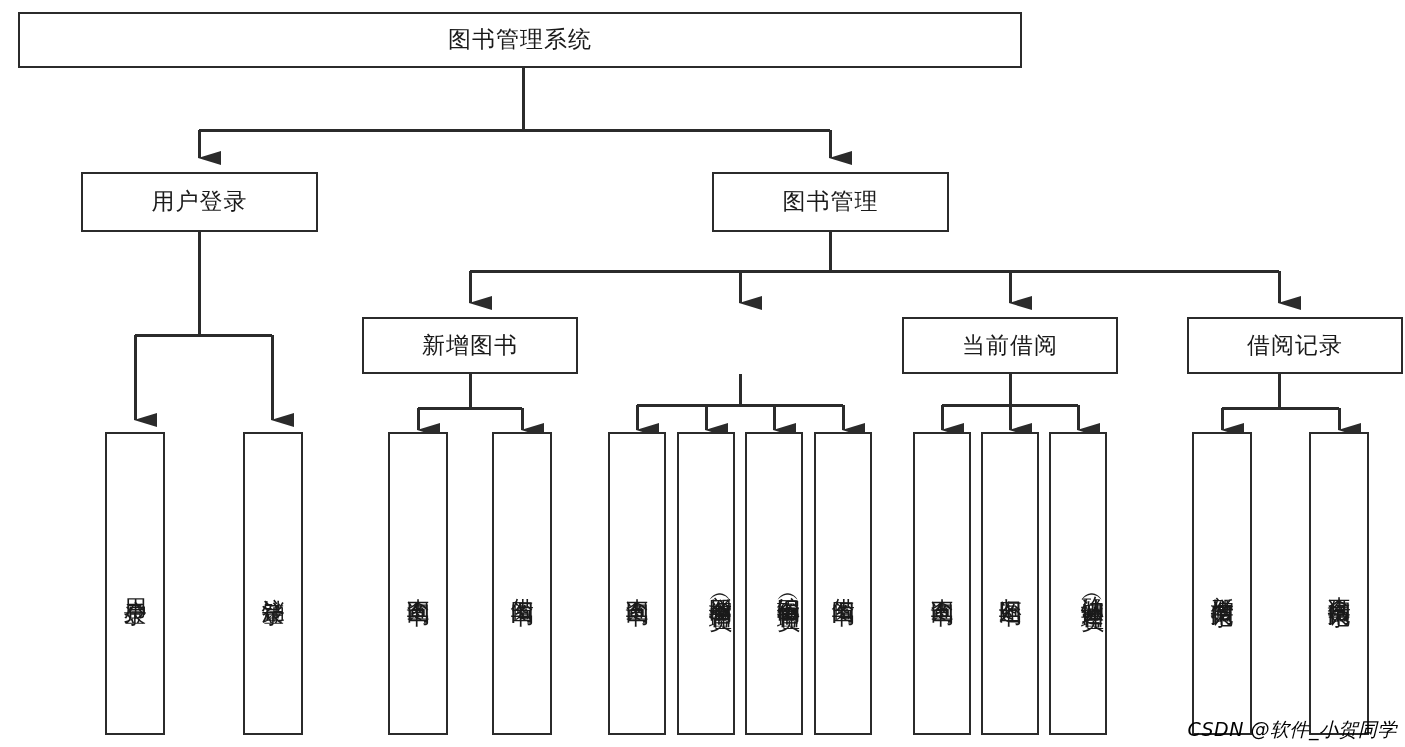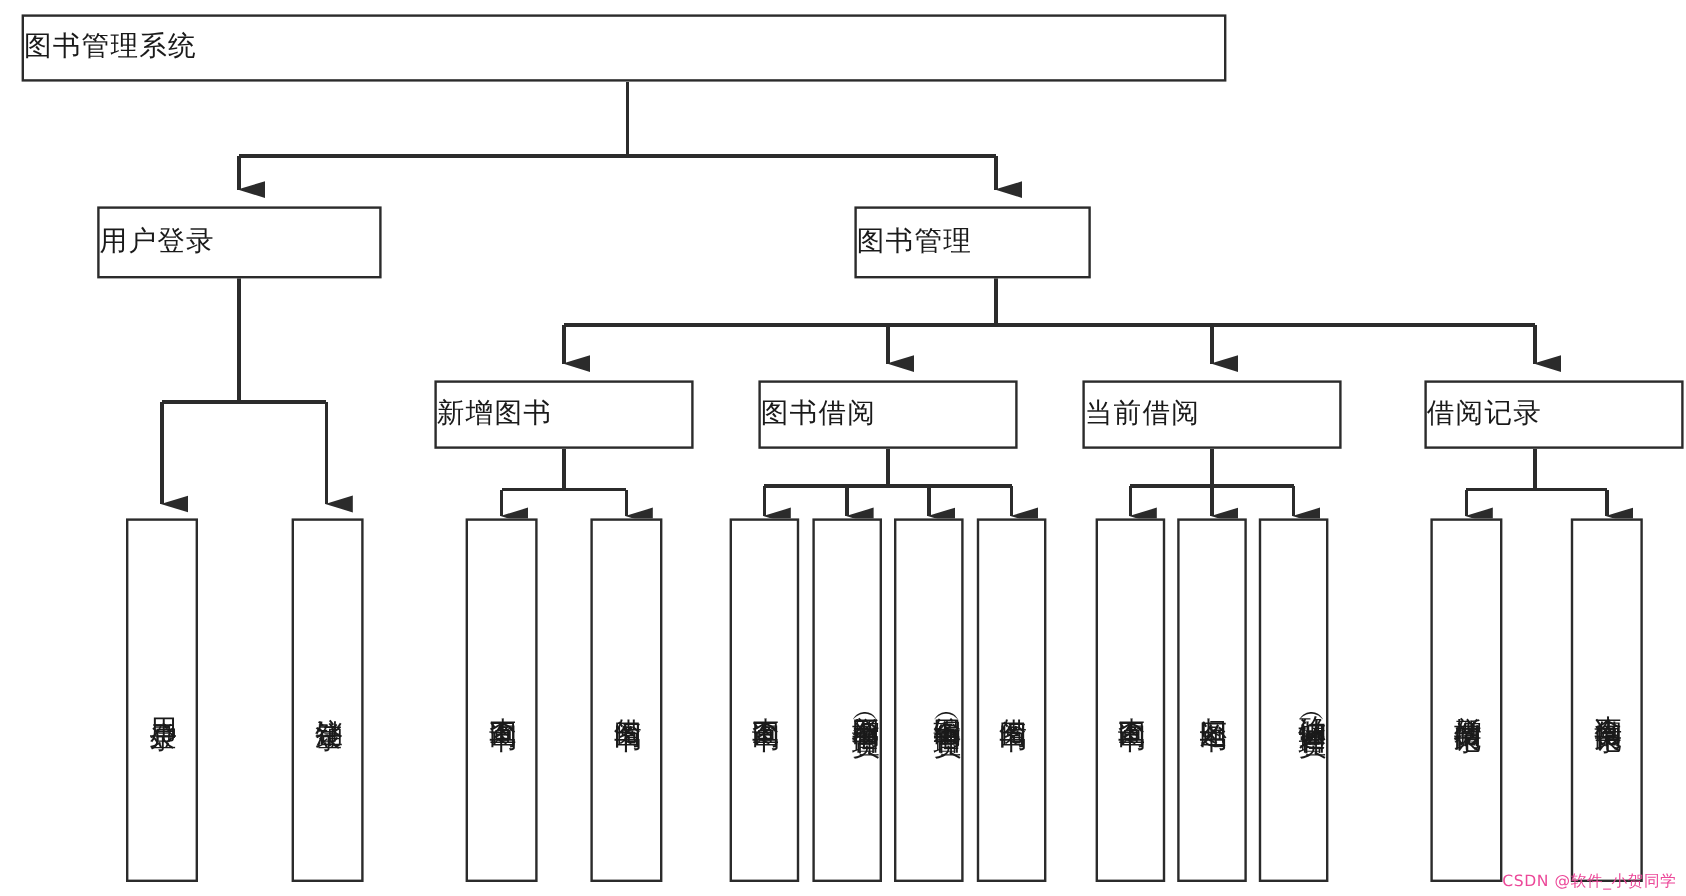--- a/index.html
+++ b/index.html
@@ -25,21 +25,21 @@
     width: 1405px;
     height: 747px;
   }
   .node {
     position: absolute;
     box-sizing: border-box;
     background: #ffffff;
     border: 2px solid #2b2b2b;
     display: flex;
     align-items: center;
-    justify-content: flex-start;
+    justify-content: center;
     color: #1a1a1a;
     z-index: 2;
   }
   .node-h {
     font-size: 23px;
     line-height: 1.1;
     white-space: nowrap;
     letter-spacing: 1px;
   }
   .node-v {
@@ -56,25 +56,26 @@
     align-items: center;
     padding-top: 0;
   }
   .label {
     display: block;
   }
   .watermark {
     position: absolute;
     right: 8px;
     bottom: 4px;
-    font-size: 13px;
-    color: #ec4899;
+    font-size: 19px;
+    color: #000000;
     white-space: nowrap;
     z-index: 5;
     letter-spacing: 0.5px;
+    font-style: italic;
   }
 </style>
 </head>
 <body>
 
 <div id="canvas">
 
   <svg id="svg-layer" viewBox="0 0 1405 747" xmlns="http://www.w3.org/2000/svg">
     <defs>
       <marker id="arrow" markerWidth="16" markerHeight="24" refX="8" refY="22" orient="auto" markerUnits="userSpaceOnUse">
@@ -125,29 +126,26 @@
     </g>
   </svg>
 
   <div class="node node-h" style="left:18px; top:12px; width:1004px; height:56px;">
     <span class="label">图书管理系统</span>
   </div>
 
   <div class="node node-h" style="left:81px; top:172px; width:237px; height:60px;">
     <span class="label">用户登录</span>
   </div>
-  <div class="node node-h" style="left:712px; top:172px; width:197px; height:60px;">
+  <div class="node node-h" style="left:712px; top:172px; width:237px; height:60px;">
     <span class="label">图书管理</span>
   </div>
 
   <div class="node node-h" style="left:362px; top:317px; width:216px; height:57px;">
     <span class="label">新增图书</span>
-  </div>
-  <div class="node node-h" style="left:632px; top:317px; width:216px; height:57px;">
-    <span class="label">图书借阅</span>
   </div>
   <div class="node node-h" style="left:902px; top:317px; width:216px; height:57px;">
     <span class="label">当前借阅</span>
   </div>
   <div class="node node-h" style="left:1171px; top:317px; width:216px; height:57px;margin-left:16px;">
     <span class="label">借阅记录</span>
   </div>
 
   <div class="node node-v center-v" style="left:105px; top:432px; width:60px; height:303px;">
     <span class="label">用户登录</span>

